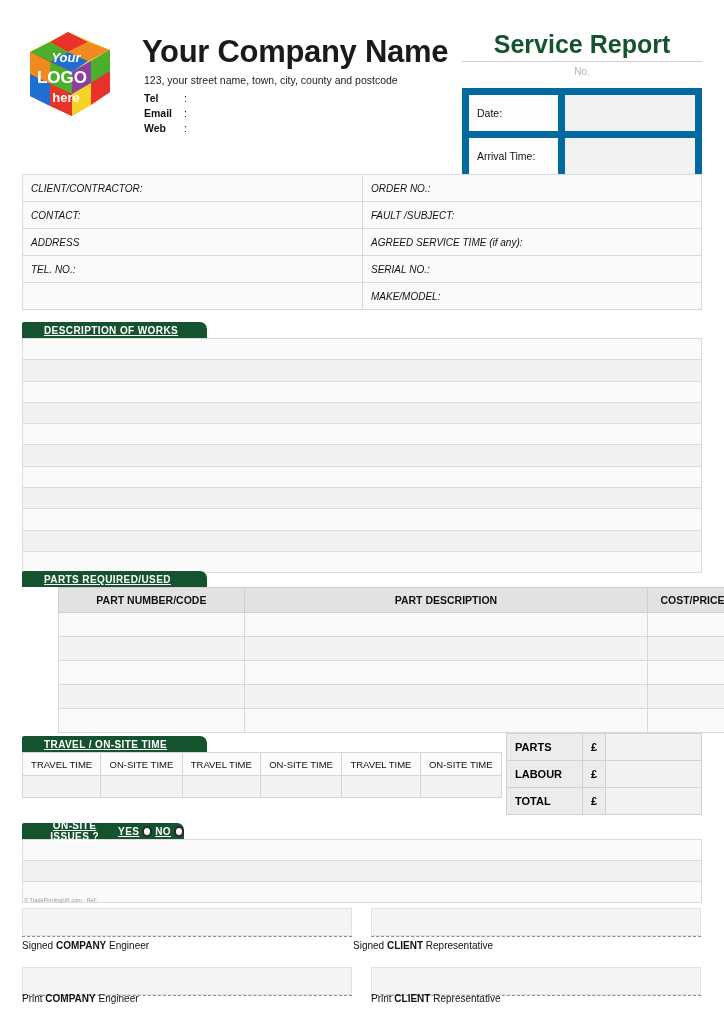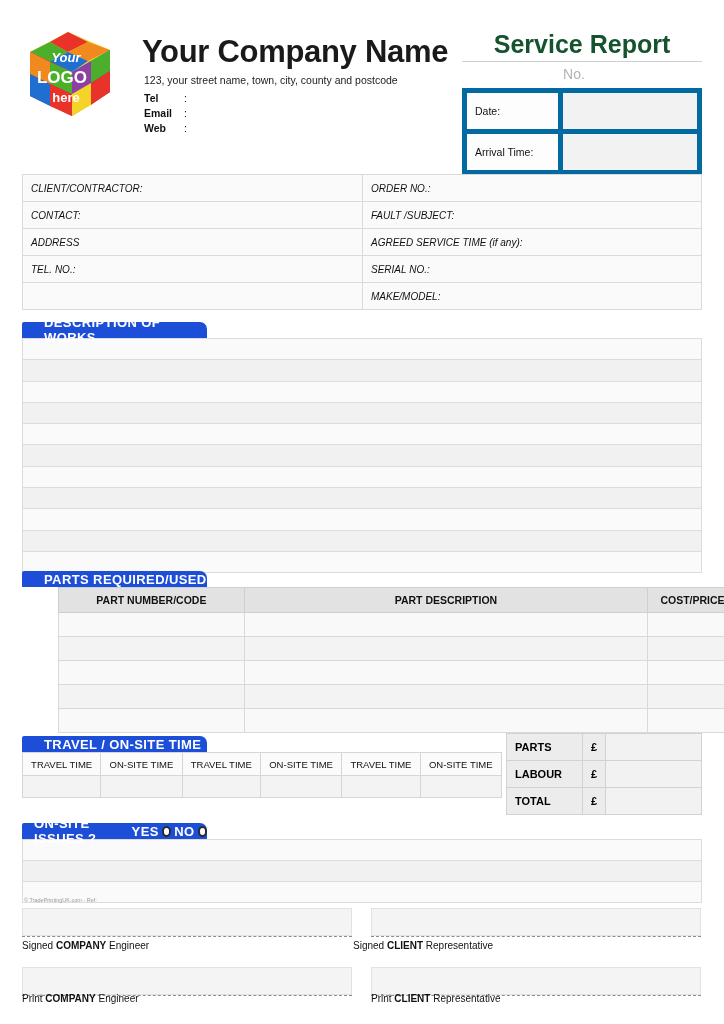--- a/index.html
+++ b/index.html
@@ -61,37 +61,37 @@
     width: 240px;
     text-align: center;
     font-size: 25px;
     font-weight: bold;
     color: #14532d;
     border-bottom: 1px solid #cfcfcf;
     padding-bottom: 2px;
   }
   .service-no {
     position: absolute;
-    right: 8px; top: 48px;
+    right: 0; top: 48px;
     width: 240px;
     text-align: center;
-    font-size: 14px;
+    font-size: 10px;
     color: #b3b3b3;
   }
 
   
   .hdr-table {
     position: absolute;
     right: 0; top: 70px;
     width: 240px;
     border-collapse: collapse;
   }
   .hdr-table td {
     height: 28px;
-    border: 5px solid #0369a1;
+    border: 7px solid #0369a1;
     font-size: 10.5px;
     padding: 12px 8px;
     color: #111;
     background: #f7f7f7;
   }
   .hdr-table td.label { width: 96px; background: #fdfdfd; }
   .hdr-table td.value { background: #f2f2f2; }
 
   
   .client-table {
@@ -109,30 +109,31 @@
     padding: 0 8px;
     background: #fafafa;
     vertical-align: middle;
   }
   .client-table td.left { width: 340px; }
 
   
   .tab {
     position: absolute;
     height: 16px;
-    background: #1d4ed8;
+    background: #14532d;
     color: #ffffff;
-    font-size: 13px;
+    font-size: 10px;
     font-weight: bold;
     letter-spacing: 0.4px;
     display: flex;
     align-items: center;
     padding-left: 22px;
     border-top-right-radius: 7px;
     border-top-left-radius: 2px;
+    text-decoration: underline;
   }
 
   
   .desc-wrap {
     position: absolute;
     left: 22px; top: 322px;
     width: 680px;
   }
   .desc-tab { position: relative; width: 185px; }
   .desc-lines { border-collapse: collapse; width: 680px; }
@@ -205,22 +206,23 @@
   .totals td.val { background: #f2f2f2; }
 
   
   .issues-wrap {
     position: absolute;
     left: 22px; top: 823px;
     width: 680px;
   }
   .issues-tab {
     position: relative;
-    width: 185px;
+    width: 162px;
     padding-left: 12px;
+    text-align: center;
   }
   .issues-tab .yesno { display: flex; align-items: center; gap: 3px; }
   .radio {
     display: inline-block;
     width: 11px; height: 11px;
     border: 2px solid #2b2b2b;
     border-radius: 50%;
     background: #ffffff;
   }
   .issues-lines { border-collapse: collapse; width: 680px; }

